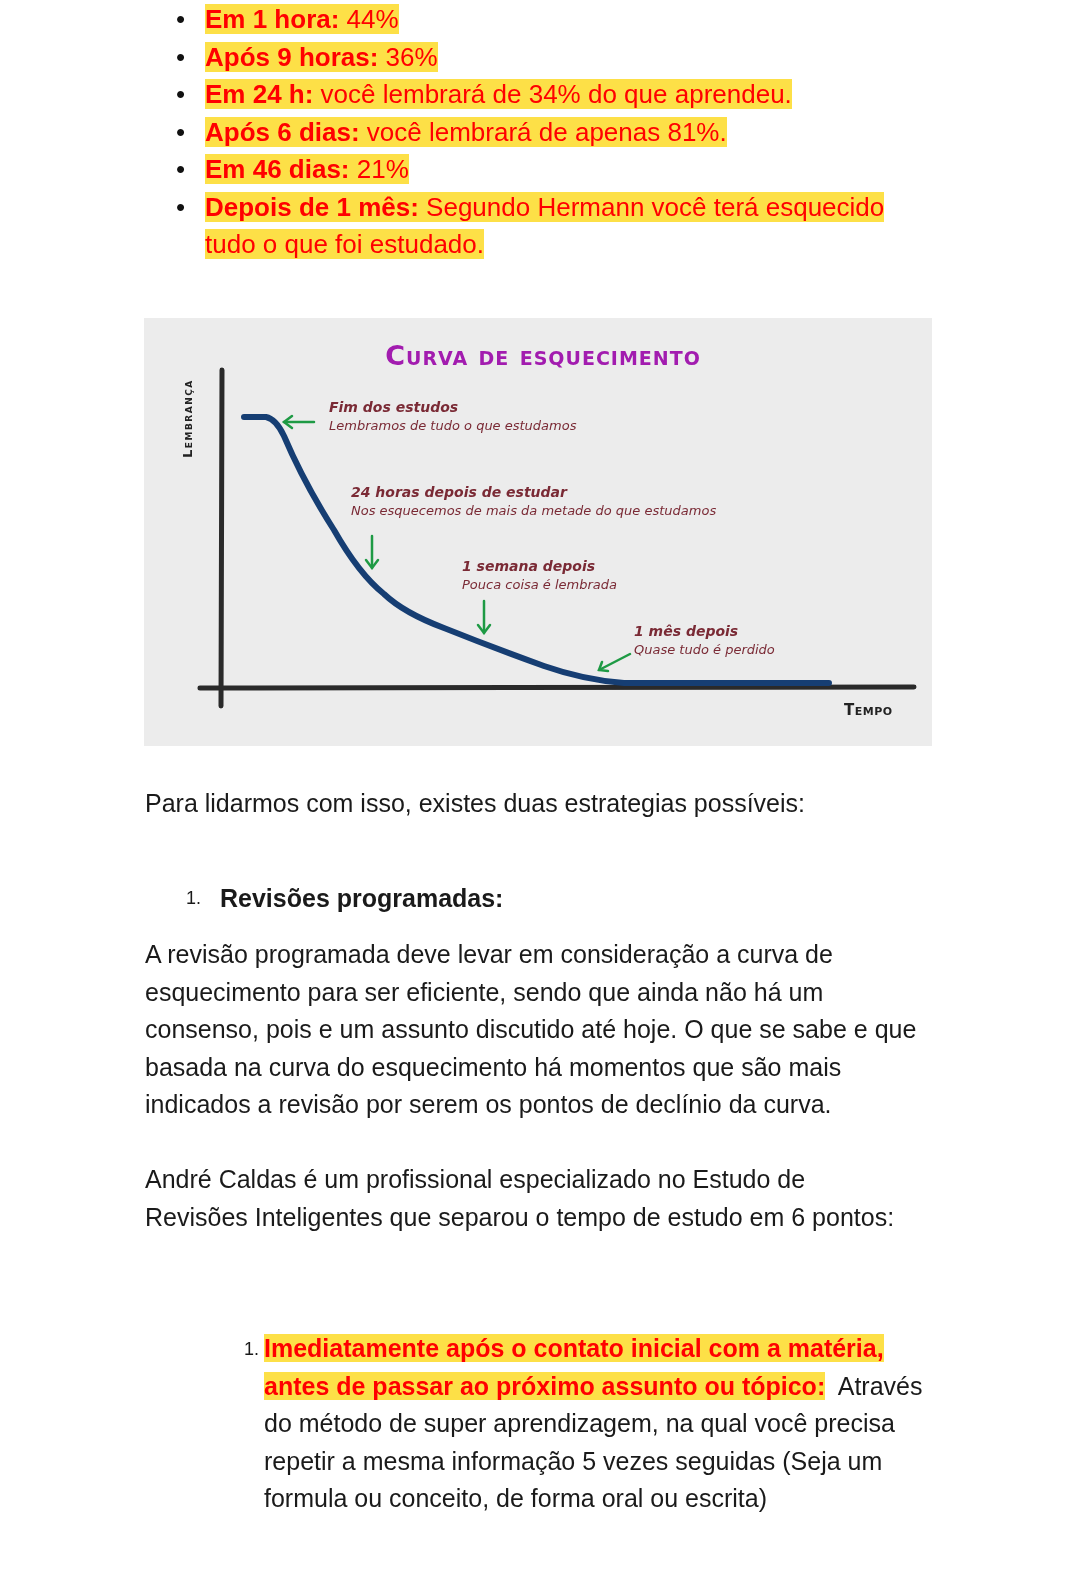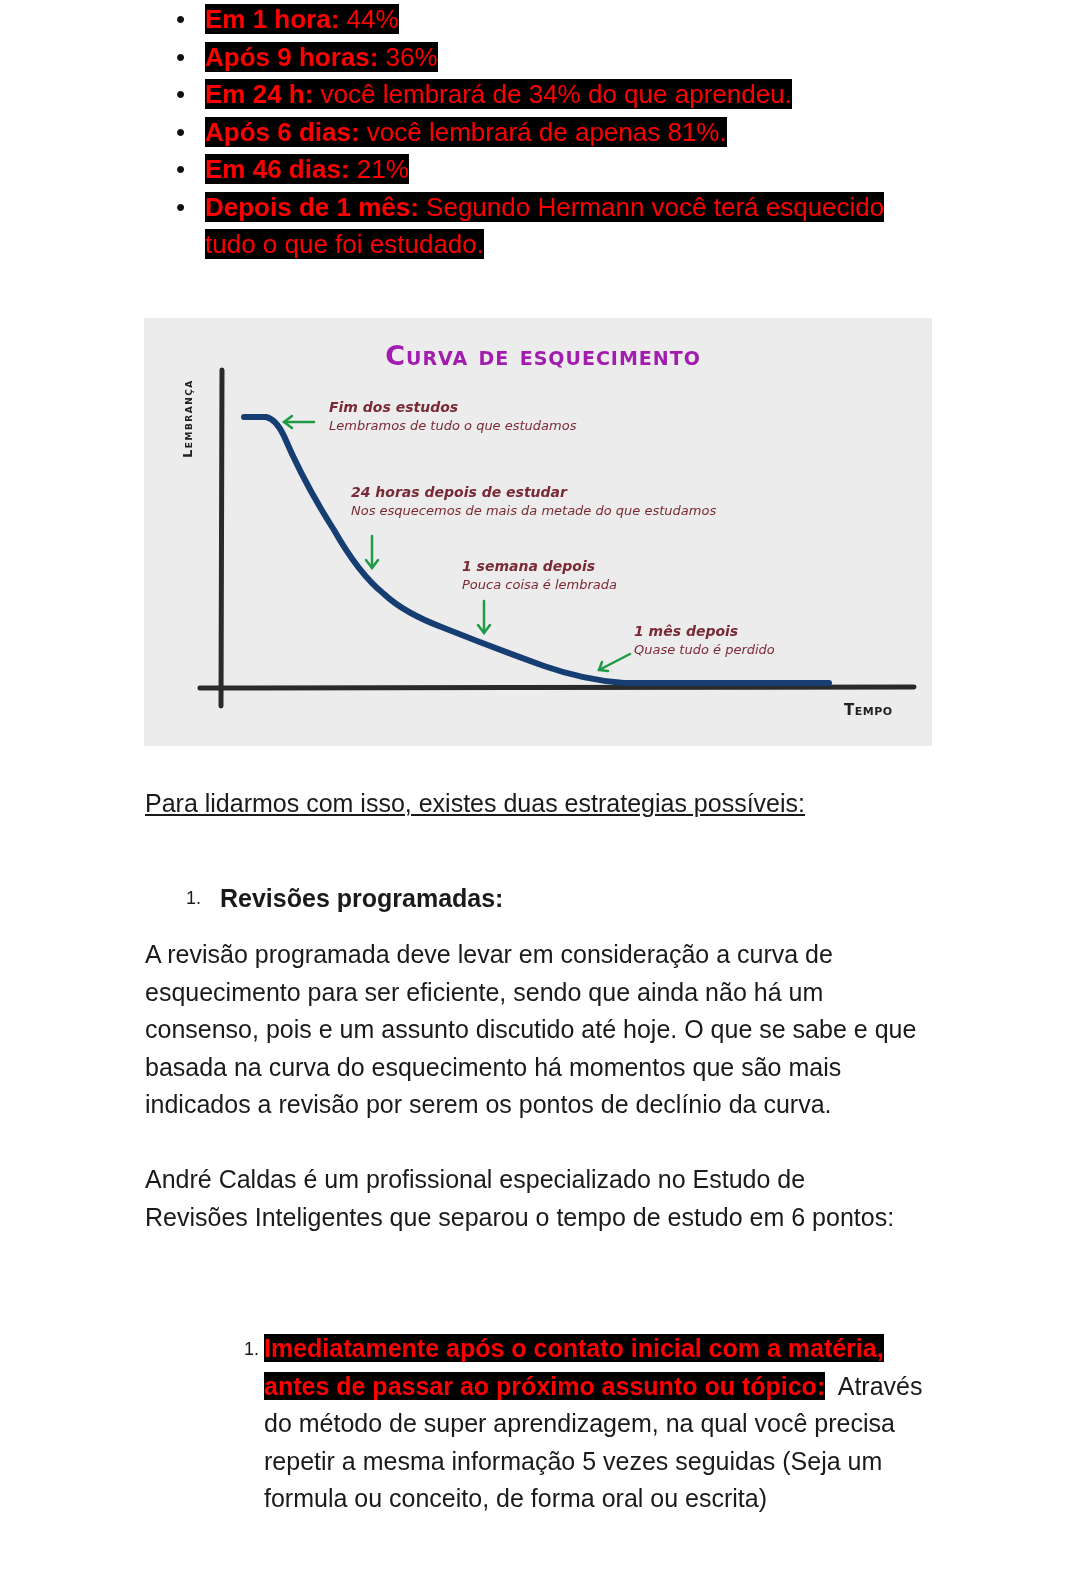--- a/index.html
+++ b/index.html
@@ -1,18 +1,18 @@
 <!DOCTYPE html>
 <html><head>
 <meta charset="utf-8">
 <style>
   html, body { margin: 0; padding: 0; background: #ffffff; }
   body { width: 1078px; height: 1571px; overflow: hidden; position: relative;
          font-family: "Liberation Sans", "DejaVu Sans", sans-serif; color: #1a1a1a; }
-  .hl { background: #000000; }
+  .hl { background: #fde047; }
   .red { color: #ff0000; }
   .b { font-weight: bold; }
 
   
   .bullets { position: absolute; left: 0; top: 0; margin: 0; padding: 0; list-style: none; }
   .bullets li { position: relative; font-size: 26px; line-height: 37.5px; padding-left: 205px; }
   .bullets li::before { content: "\2022"; position: absolute; left: 176px; top: 0; color: #111; font-size: 26px; }
   .bullets li .txt { display: inline; }
 
   
@@ -84,21 +84,21 @@
   <div class="ann" style="left:318px;top:239px;">
     <span class="h">1 semana depois</span>
     <span class="s">Pouca coisa é lembrada</span>
   </div>
   <div class="ann" style="left:490px;top:304px;">
     <span class="h">1 mês depois</span>
     <span class="s">Quase tudo é perdido</span>
   </div>
 </div>
 
-<p class="p" style="top:785px;text-decoration:underline;">Para lidarmos com isso, existes duas estrategias possíveis:</p>
+<p class="p" style="top:785px;">Para lidarmos com isso, existes duas estrategias possíveis:</p>
 
 <span class="olnum" style="left:186px;top:888px;">1.</span>
 <div class="h2">Revisões programadas:</div>
 
 <p class="p" style="top:936px;width:785px;">A revisão programada deve levar em consideração a curva de esquecimento para ser eficiente, sendo que ainda não há um consenso, pois e um assunto discutido até hoje. O que se sabe e que basada na curva do esquecimento há momentos que são mais indicados a revisão por serem os pontos de declínio da curva.</p>
 <p class="p" style="top:1161px;width:760px;">André Caldas é um profissional especializado no Estudo de Revisões Inteligentes que separou o tempo de estudo em 6 pontos:</p>
 
 <span class="olnum" style="left:244px;top:1339px;">1.</span>
 <div class="item1">
   <span class="hl red b">Imediatamente após o contato inicial com a matéria, antes de passar ao próximo assunto ou tópico:</span><span style="white-space:pre-wrap;">  Através do método de super aprendizagem, na qual você precisa repetir a mesma informação 5 vezes seguidas (Seja um formula ou conceito, de forma oral ou escrita)</span>

